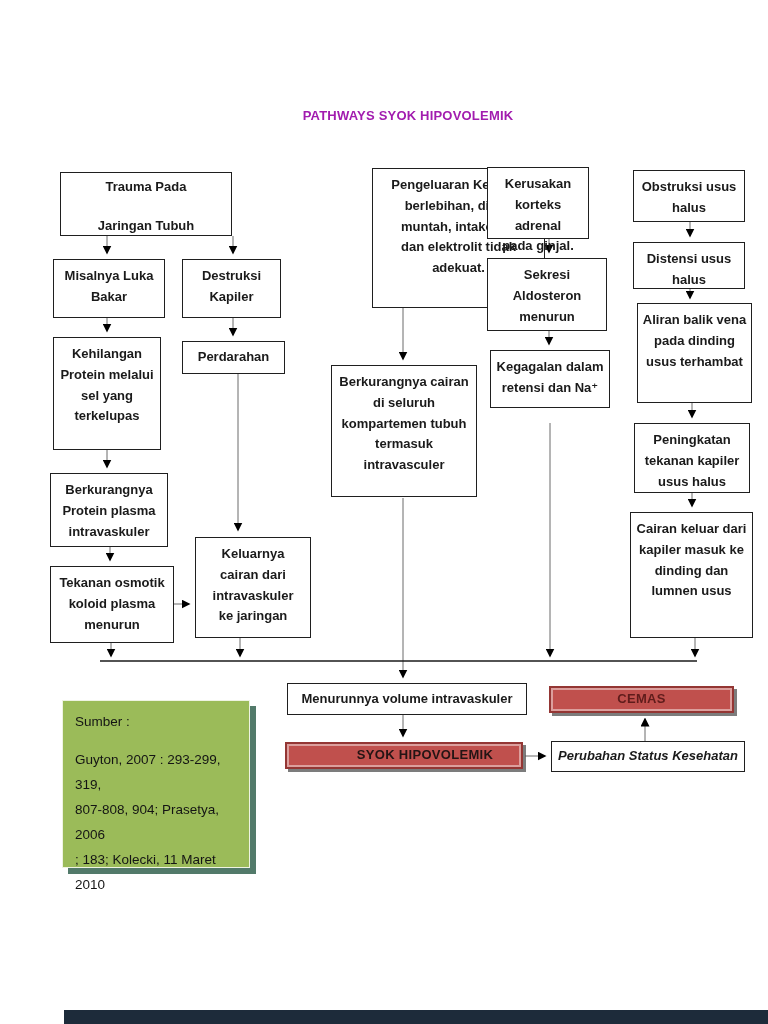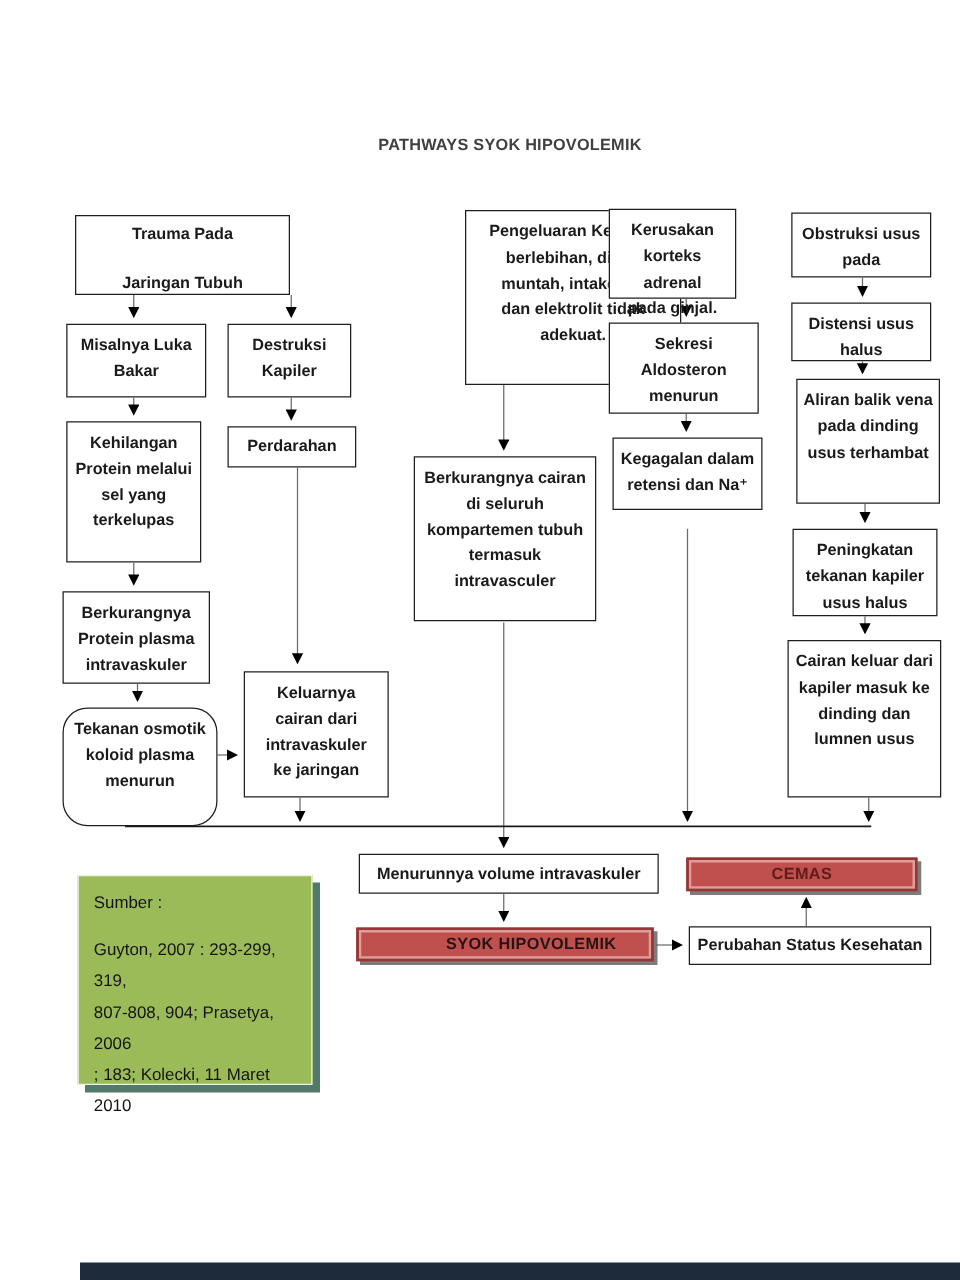--- a/index.html
+++ b/index.html
@@ -14,21 +14,21 @@
     --line:#6a6a6a;
   }
   html,body{margin:0;padding:0;background:#ffffff;}
   .page{
     position:relative;width:768px;height:1024px;overflow:hidden;
     font-family:"Liberation Sans","DejaVu Sans",sans-serif;background:#ffffff;
   }
   .title{
     position:absolute;top:108px;left:0;width:768px;text-align:center;
     padding-left:48px;box-sizing:border-box;
-    font-size:13px;font-weight:bold;color:#404040;letter-spacing:.2px;
+    font-size:13px;font-weight:bold;color:#a21caf;letter-spacing:.2px;
   }
   svg.arrows{position:absolute;left:0;top:0;pointer-events:none;}
   .node{
     position:absolute;box-sizing:border-box;background:#ffffff;
     border:1.5px solid var(--box-border);
     display:flex;flex-direction:column;align-items:center;justify-content:flex-start;
     padding:6px 2px 2px 2px;
     font-size:13px;font-weight:bold;color:#1a1a1a;line-height:1.6;
     text-align:center;white-space:pre-line;
   }
@@ -104,21 +104,21 @@
   <div class="node" style="left:53px;top:337px;width:108px;height:113px;">Kehilangan
 Protein melalui
 sel yang
 terkelupas</div>
   <div class="node" style="left:182px;top:259px;width:99px;height:59px;">Destruksi
 Kapiler</div>
   <div class="node center" style="left:182px;top:341px;width:103px;height:33px;text-align:right;">Perdarahan</div>
   <div class="node" style="left:50px;top:473px;width:118px;height:74px;">Berkurangnya
 Protein plasma
 intravaskuler</div>
-  <div class="node" style="left:50px;top:566px;width:124px;height:95px;border-radius:20px;">Tekanan osmotik
+  <div class="node" style="left:50px;top:566px;width:124px;height:77px;">Tekanan osmotik
 koloid plasma
 menurun</div>
   <div class="node" style="left:195px;top:537px;width:116px;height:101px;">Keluarnya
 cairan dari
 intravaskuler
 ke jaringan</div>
 
   <div class="node" style="left:330px;top:168px;width:173px;height:140px;margin-left:42px;">Pengeluaran Keringat
 berlebihan, diare,
 muntah, intake, air
@@ -133,38 +133,38 @@
   <div class="node" style="left:487px;top:167px;width:102px;height:72px;">Kerusakan
 korteks adrenal
 pada ginjal.</div>
   <div class="node" style="left:487px;top:258px;width:120px;height:73px;">Sekresi
 Aldosteron
 menurun</div>
   <div class="node" style="left:490px;top:350px;width:120px;height:58px;">Kegagalan dalam
 retensi dan Na⁺</div>
 
   <div class="node" style="left:633px;top:170px;width:112px;height:52px;">Obstruksi usus
-pada</div>
+halus</div>
   <div class="node" style="left:633px;top:242px;width:112px;height:47px;">Distensi usus
 halus</div>
   <div class="node" style="left:637px;top:303px;width:115px;height:100px;">Aliran balik vena
 pada dinding
 usus terhambat</div>
   <div class="node" style="left:634px;top:423px;width:116px;height:70px;">Peningkatan
 tekanan kapiler
 usus halus</div>
   <div class="node" style="left:630px;top:512px;width:123px;height:126px;">Cairan keluar dari
 kapiler masuk ke
 dinding dan
 lumnen usus</div>
 
   <div class="node center" style="left:287px;top:683px;width:240px;height:32px;">Menurunnya volume intravaskuler</div>
   <div class="node center red" style="left:285px;top:742px;width:238px;height:27px;padding-left:44px;">SYOK HIPOVOLEMIK</div>
   <div class="node center red cemas" style="left:549px;top:686px;width:185px;height:27px;">CEMAS</div>
-  <div class="node center" style="left:551px;top:741px;width:194px;height:31px;">Perubahan Status  Kesehatan</div>
+  <div class="node center" style="left:551px;top:741px;width:194px;height:31px;font-style:italic;">Perubahan Status  Kesehatan</div>
 
   <div class="source-box">
     <div class="heading">Sumber :</div>
     <div class="citation">Guyton, 2007 : 293-299, 319,
 807-808, 904; Prasetya, 2006
 ; 183; Kolecki, 11 Maret 2010</div>
   </div>
 
   <div class="bottom-bar"></div>
 

